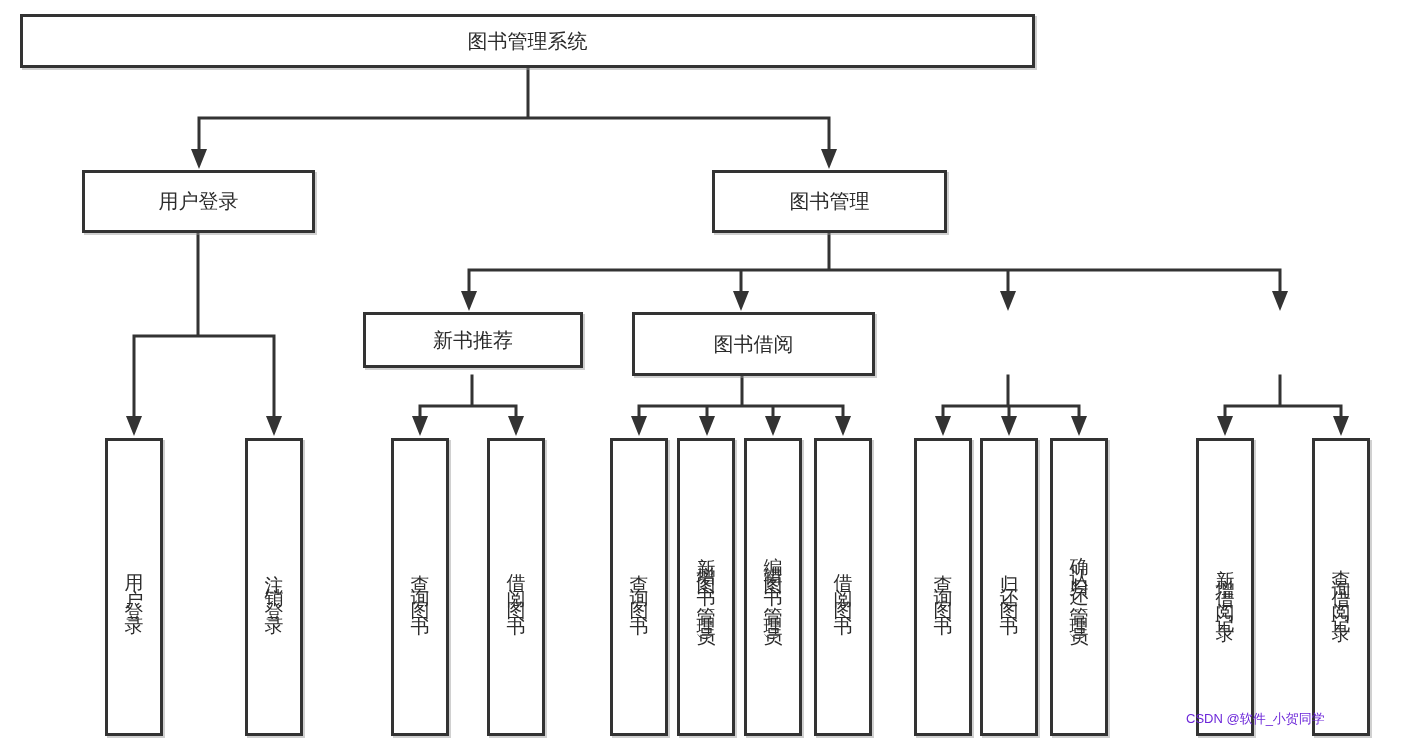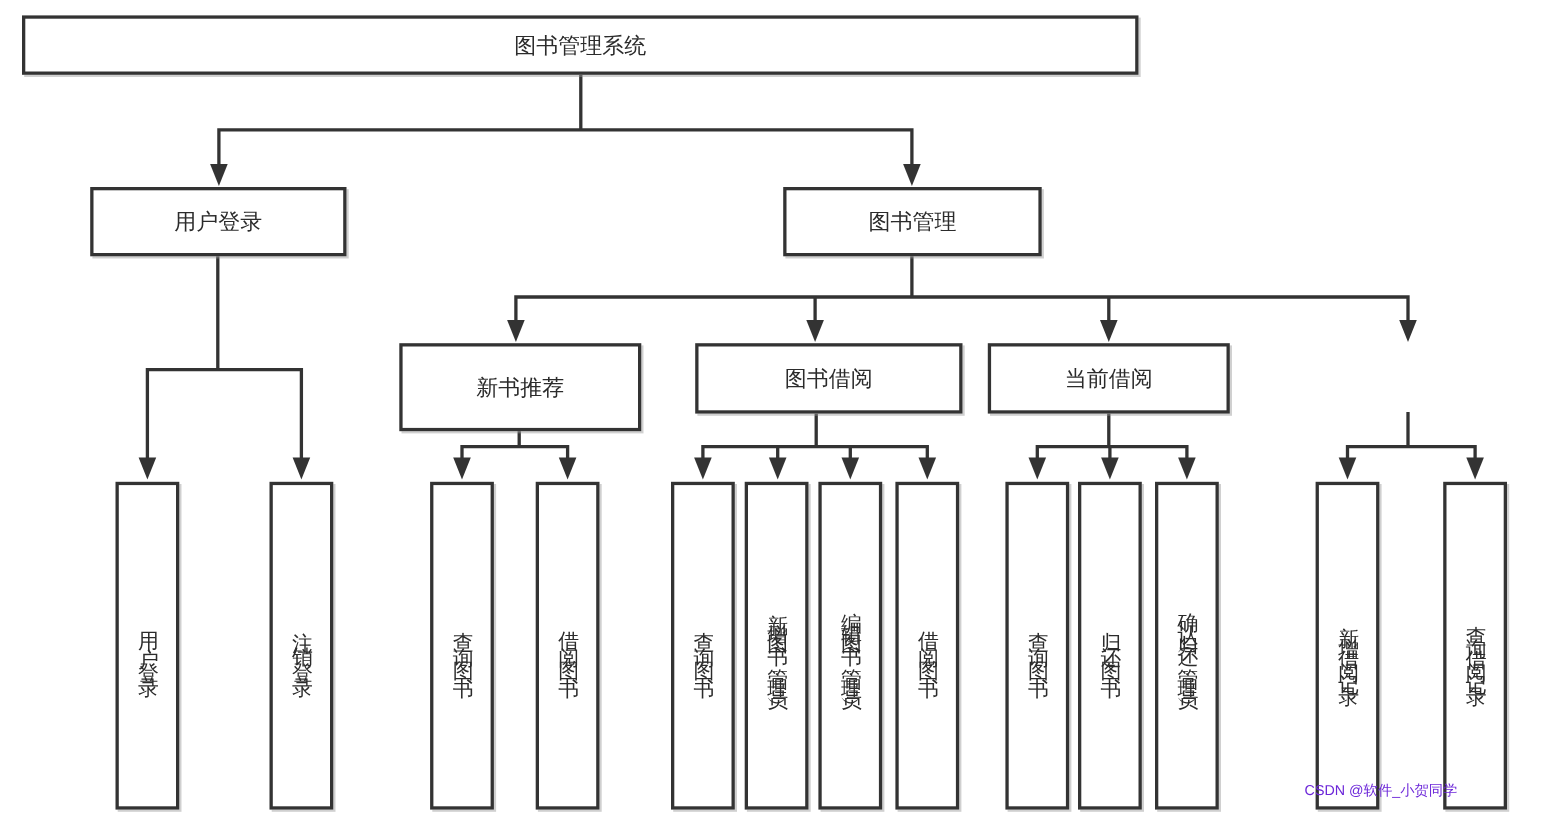--- a/index.html
+++ b/index.html
@@ -101,28 +101,25 @@
     <span class="lbl">图书管理系统</span>
   </div>
 
   <div class="node h" style="left:82px; top:170px; width:233px; height:63px;">
     <span class="lbl">用户登录</span>
   </div>
   <div class="node h" style="left:712px; top:170px; width:235px; height:63px;">
     <span class="lbl">图书管理</span>
   </div>
 
-  <div class="node h" style="left:363px; top:312px; width:220px; height:80px;">
+  <div class="node h" style="left:363px; top:312px; width:220px; height:56px;">
     <span class="lbl">新书推荐</span>
   </div>
   <div class="node h" style="left:632px; top:312px; width:243px; height:64px;">
     <span class="lbl">图书借阅</span>
-  </div>
-  <div class="node h" style="left:898px; top:312px; width:220px; height:64px;">
-    <span class="lbl">当前借阅</span>
   </div>
 
   <div class="node v" style="left:105px; top:438px; width:58px; height:298px;">
     <span class="lbl ls14">用户登录</span>
   </div>
   <div class="node v" style="left:245px; top:438px; width:58px; height:298px;">
     <span class="lbl ls14">注销登录</span>
   </div>
 
   <div class="node v" style="left:391px; top:438px; width:58px; height:298px;">

